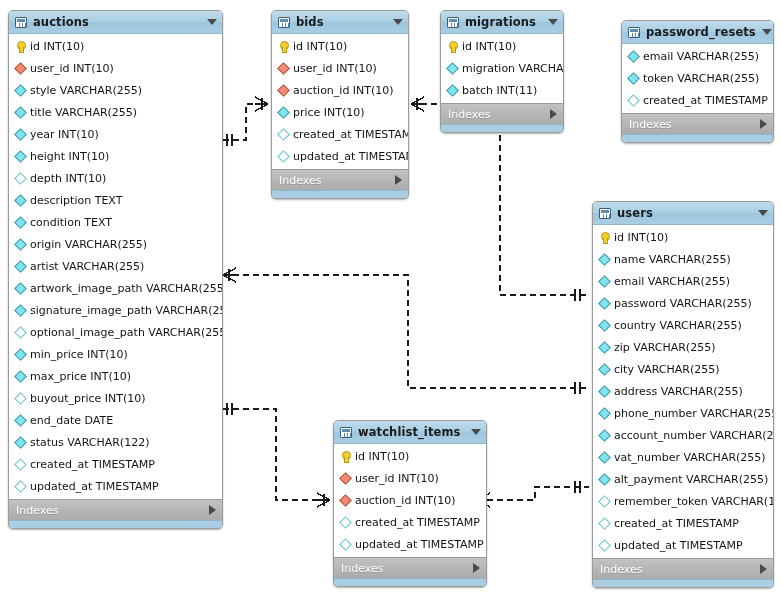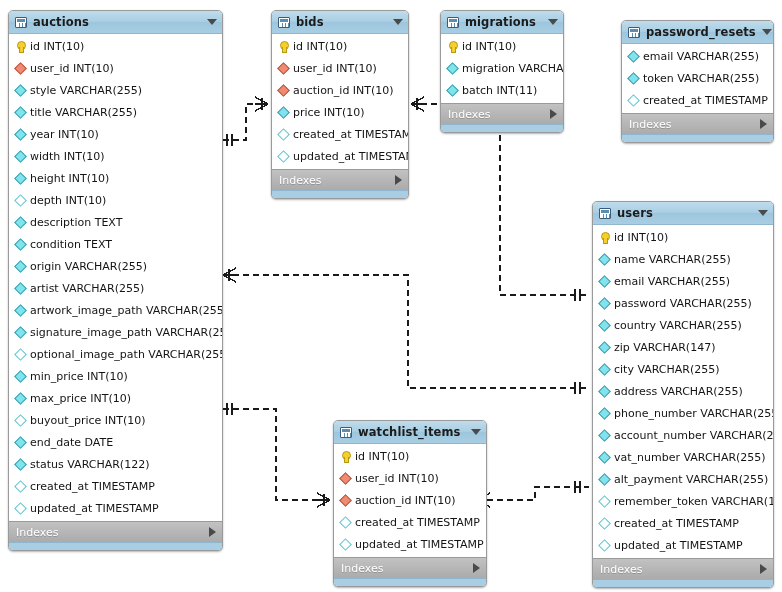--- a/index.html
+++ b/index.html
@@ -204,24 +204,20 @@
           <div class="col">
             <span class="gl dia"></span>
             <span class="col-txt">title VARCHAR(255)</span>
           </div>
           <div class="col">
             <span class="gl dia"></span>
             <span class="col-txt">year INT(10)</span>
           </div>
           <div class="col">
             <span class="gl dia"></span>
-            <span class="col-txt">width INT(10)</span>
-          </div>
-          <div class="col">
-            <span class="gl dia"></span>
             <span class="col-txt">height INT(10)</span>
           </div>
           <div class="col">
             <span class="gl dia nullable"></span>
             <span class="col-txt">depth INT(10)</span>
           </div>
           <div class="col">
             <span class="gl dia"></span>
             <span class="col-txt">description TEXT</span>
           </div>
@@ -396,21 +392,21 @@
           <div class="col">
             <span class="gl dia"></span>
             <span class="col-txt">password VARCHAR(255)</span>
           </div>
           <div class="col">
             <span class="gl dia"></span>
             <span class="col-txt">country VARCHAR(255)</span>
           </div>
           <div class="col">
             <span class="gl dia"></span>
-            <span class="col-txt">zip VARCHAR(147)</span>
+            <span class="col-txt">zip VARCHAR(255)</span>
           </div>
           <div class="col">
             <span class="gl dia"></span>
             <span class="col-txt">city VARCHAR(255)</span>
           </div>
           <div class="col">
             <span class="gl dia"></span>
             <span class="col-txt">address VARCHAR(255)</span>
           </div>
           <div class="col">

